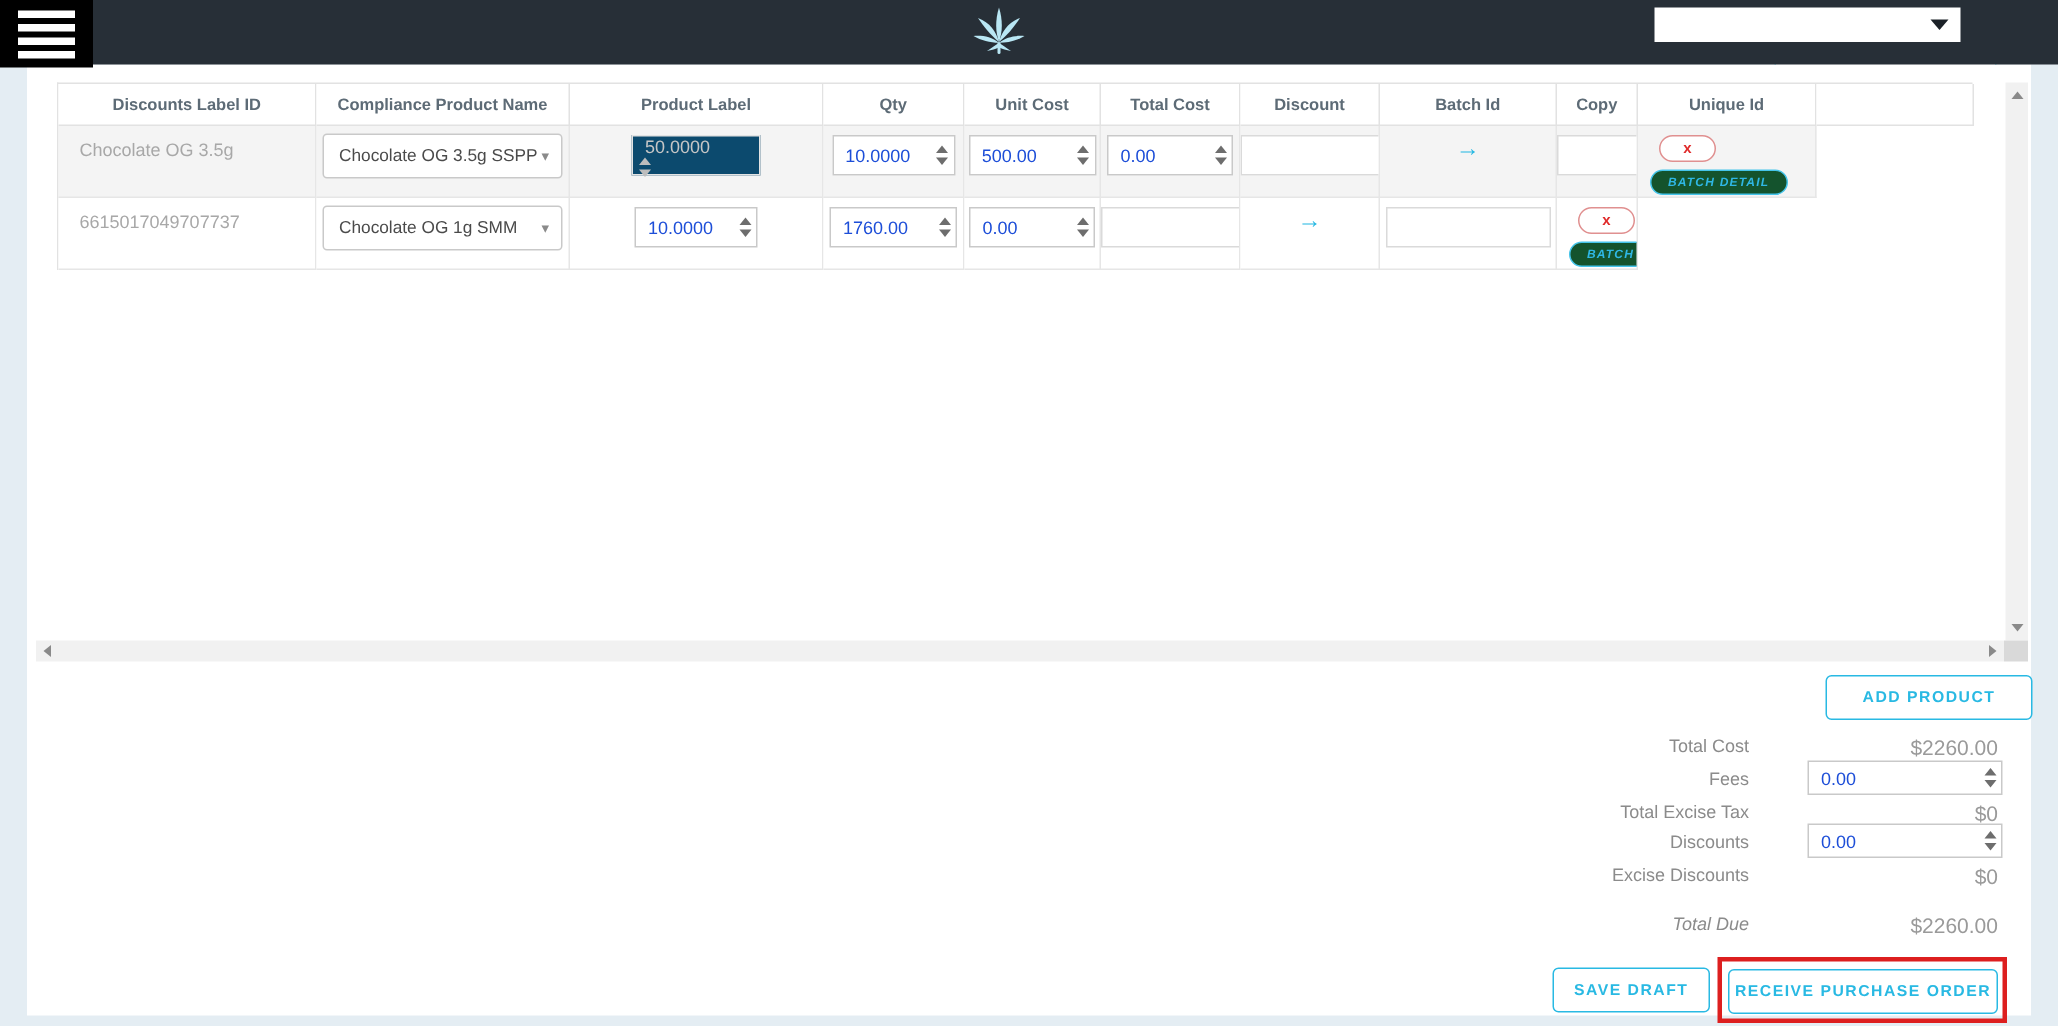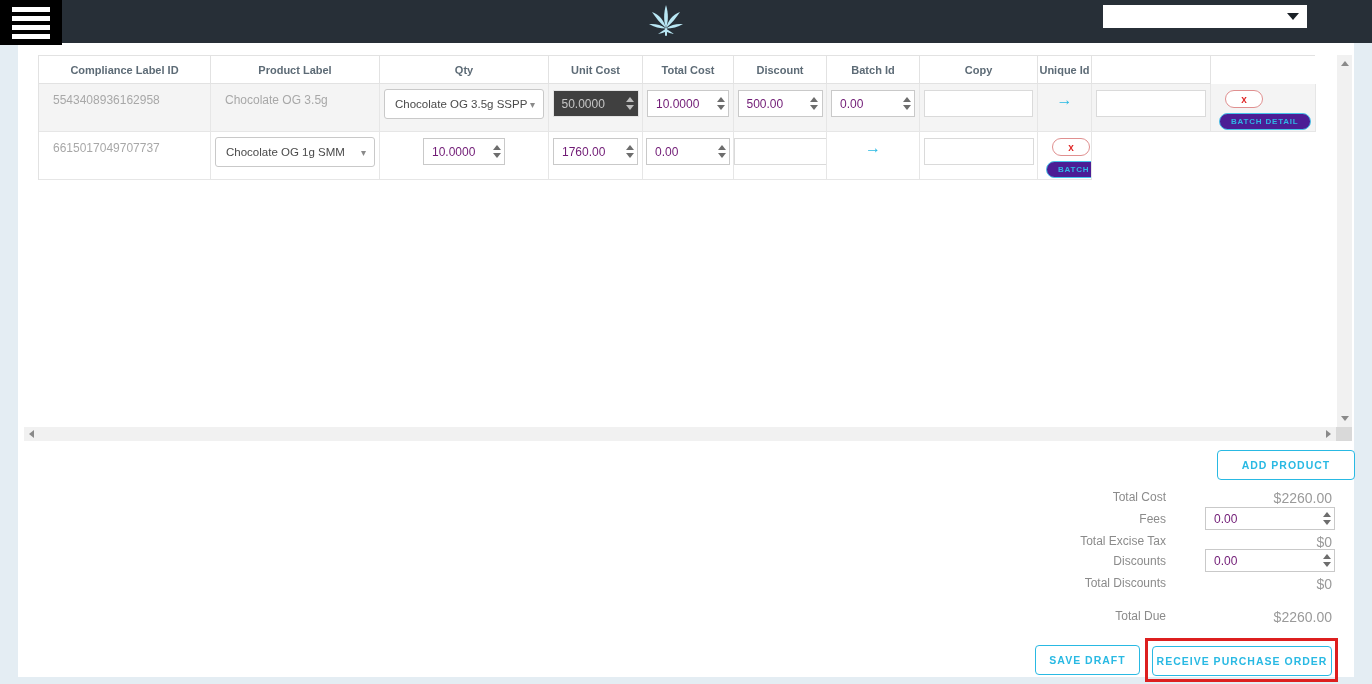--- a/index.html
+++ b/index.html
@@ -33,41 +33,41 @@
   .row-a .td { background:#f4f4f4; }
   .row-b .td { background:#ffffff; }
   .td.text { font-size:12px; color:#a8a8a8; padding:9px 4px 0 14px; white-space:nowrap; }
 
   .sel { width:160px; height:30px; margin:5px auto 0; background:#fff; border:1px solid #c9c9c9; border-radius:3px;
     display:flex; align-items:center; justify-content:space-between; padding:0 8px 0 10px; font-size:11.5px; color:#4a4a4a; cursor:pointer; }
   .sel .arrow { color:#8a8a8a; font-size:10px; }
 
   .num { height:27px; margin:6px auto 0; background:#fff; border:1px solid #c9c9c9; display:flex; align-items:stretch; }
   .num input { flex:1; min-width:0; border:0; outline:0; background:transparent; padding:0 2px 0 8px;
-    font-size:12px; color:#701a75; font-family:"Liberation Sans", sans-serif; }
+    font-size:12px; color:#1d4ed8; font-family:"Liberation Sans", sans-serif; }
   .num .spin { width:15px; display:flex; flex-direction:column; align-items:center; justify-content:center; gap:3px; cursor:pointer; }
   .tri-up { width:0; height:0; border-left:4px solid transparent; border-right:4px solid transparent; border-bottom:5px solid #6d6d6d; }
   .tri-dn { width:0; height:0; border-left:4px solid transparent; border-right:4px solid transparent; border-top:5px solid #6d6d6d; }
-  .num.disabled { background:#404040; border-color:#e3e3e3; }
+  .num.disabled { background:#0c4a6e; border-color:#e3e3e3;flex-direction:column; }
   .num.disabled input { color:#c6c6c6; }
   .num.disabled .tri-up { border-bottom-color:#bdbdbd; }
   .num.disabled .tri-dn { border-top-color:#bdbdbd; }
 
   .plain-input { height:27px; margin:6px auto 0; display:block; background:#fff; border:1px solid #dadada;
     font-size:12px; color:#3f3f3f; padding:0 8px; outline:0; font-family:"Liberation Sans", sans-serif; }
 
   .copy-cell { display:flex; align-items:flex-start; justify-content:center; padding-top:8px; }
   .copy-arrow { color:#29b9e3; font-size:16px; font-weight:bold; cursor:pointer; line-height:1; }
 
   .action-cell { display:flex; flex-direction:column; align-items:flex-start; padding:6px 0 0 8px; gap:5px; }
   .pill-x { width:38px; height:18px; margin-left:6px; background:#fff; border:1px solid #e09090; border-radius:10px;
     color:#e02b2b; font-weight:bold; font-size:10px; display:flex; align-items:center; justify-content:center; cursor:pointer; }
-  .pill-batch { height:17px; background:#4c1d95; border:1px solid #45c4ea; border-radius:10px; color:#2fb7e4;
+  .pill-batch { height:17px; background:#14532d; border:1px solid #45c4ea; border-radius:10px; color:#2fb7e4;
     font-weight:bold; font-size:8px; letter-spacing:0.8px; display:flex; align-items:center; justify-content:center;
-    padding:0 11px; cursor:pointer; white-space:nowrap; }
+    padding:0 11px; cursor:pointer; white-space:nowrap;font-style:italic; }
 
   
   .vscroll { position:absolute; left:1319px; top:12px; width:15px; height:372px; background:#f1f1f1;
     display:flex; flex-direction:column; justify-content:space-between; align-items:center; padding:6px 0; }
   .hscroll { position:absolute; left:6px; top:384px; width:1312px; height:14px; background:#f1f1f1;
     display:flex; justify-content:space-between; align-items:center; padding:0 5px; }
   .scroll-corner { position:absolute; left:1318px; top:384px; width:16px; height:14px; background:#d9d9d9; }
   .tri-l { width:0; height:0; border-top:4px solid transparent; border-bottom:4px solid transparent; border-right:5px solid #8a8a8a; }
   .tri-r { width:0; height:0; border-top:4px solid transparent; border-bottom:4px solid transparent; border-left:5px solid #8a8a8a; }
   .tri-u2 { width:0; height:0; border-left:4px solid transparent; border-right:4px solid transparent; border-bottom:5px solid #8a8a8a; }
@@ -131,34 +131,34 @@
         <path d="M12 2.5 v8" stroke="#fff" stroke-width="2.6" stroke-linecap="round"></path>
         <path d="M7.2 5.8 a7.4 7.4 0 1 0 9.6 0" stroke="#fff" stroke-width="2.6" stroke-linecap="round" fill="none"></path>
       </svg>
     </span>
   </button>
 
   <div class="card">
 
     <div class="table">
       <div class="grid-row">
-        <div class="th">Compliance Label ID</div>
+        <div class="th">Discounts Label ID</div>
+        <div class="th">Compliance Product Name</div>
         <div class="th">Product Label</div>
         <div class="th">Qty</div>
         <div class="th">Unit Cost</div>
         <div class="th">Total Cost</div>
         <div class="th">Discount</div>
         <div class="th">Batch Id</div>
         <div class="th">Copy</div>
         <div class="th">Unique Id</div>
         <div class="th"></div>
       </div>
 
       <div class="grid-row row-a">
-        <div class="td text">5543408936162958</div>
         <div class="td text">Chocolate OG 3.5g</div>
         <div class="td">
           <div class="sel">
             <span>Chocolate OG 3.5g SSPP</span>
             <span class="arrow">▾</span>
           </div>
         </div>
         <div class="td">
           <div class="num disabled" style="width:86px">
             <input disabled="" value="50.0000" style="">
@@ -295,24 +295,24 @@
 
     <div class="tot-label" style="left:888px; top:511px;">Discounts</div>
     <div class="num tot-num" style="top:506px;">
       <input value="0.00" style="">
       <div class="spin">
           <span class="tri-up"></span>
           <span class="tri-dn"></span>
         </div>
     </div>
 
-    <div class="tot-label" style="left:888px; top:533px;">Total Discounts</div>
+    <div class="tot-label" style="left:888px; top:533px;">Excise Discounts</div>
     <div class="tot-value" style="left:1114px; top:533px;">$0</div>
 
-    <div class="tot-label" style="left:888px; top:566px;">Total Due</div>
+    <div class="tot-label" style="left:888px; top:566px;font-style:italic;">Total Due</div>
     <div class="tot-value" style="left:1114px; top:566px;">$2260.00</div>
 
     <button class="btn-outline save-draft">SAVE DRAFT</button>
     <div class="red-highlight"></div>
     <button class="btn-outline receive-po">RECEIVE PURCHASE ORDER</button>
 
   </div>
 </div>
 
 </body></html>

